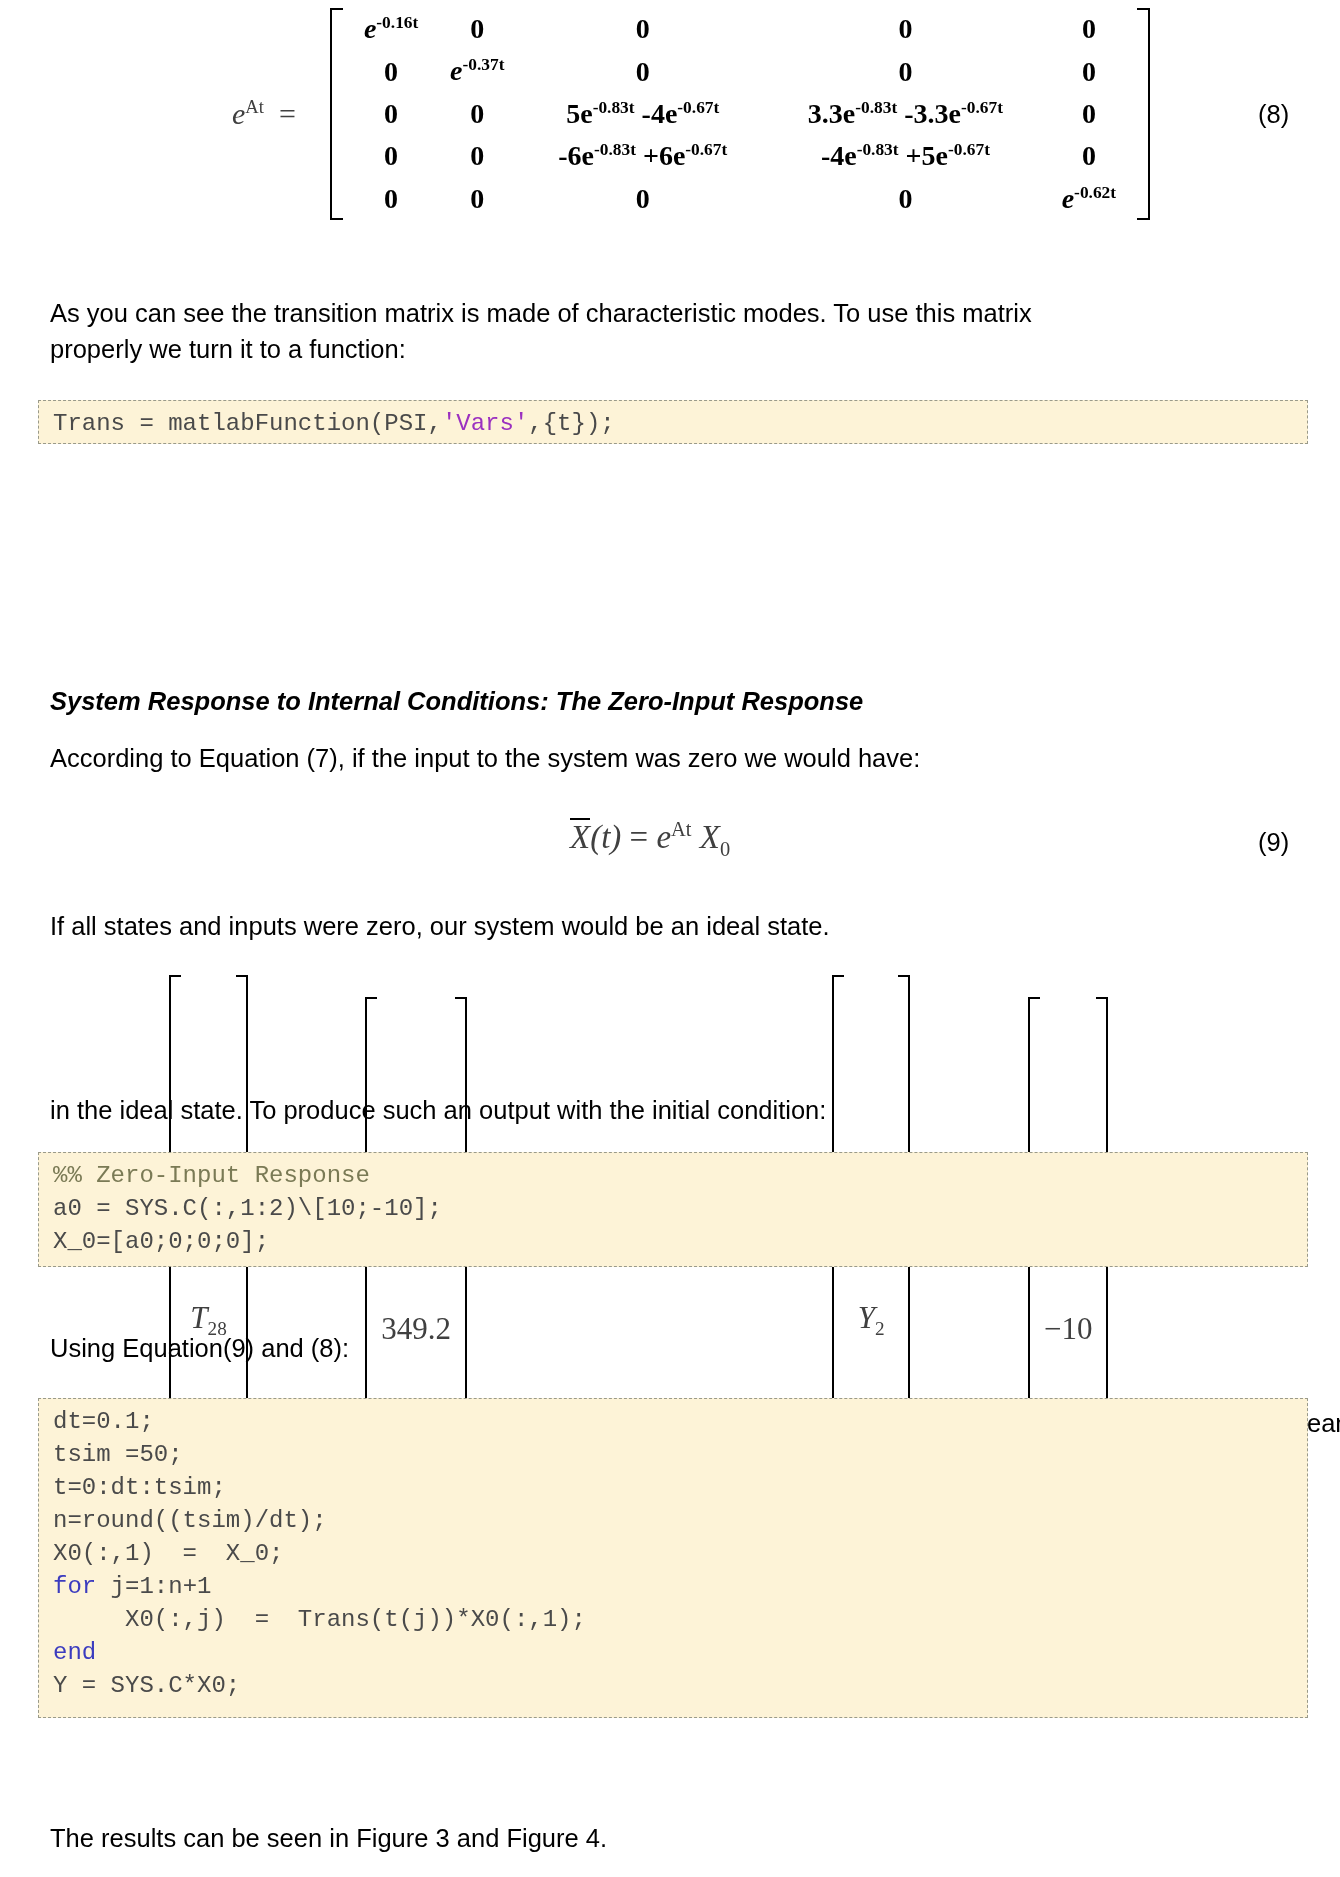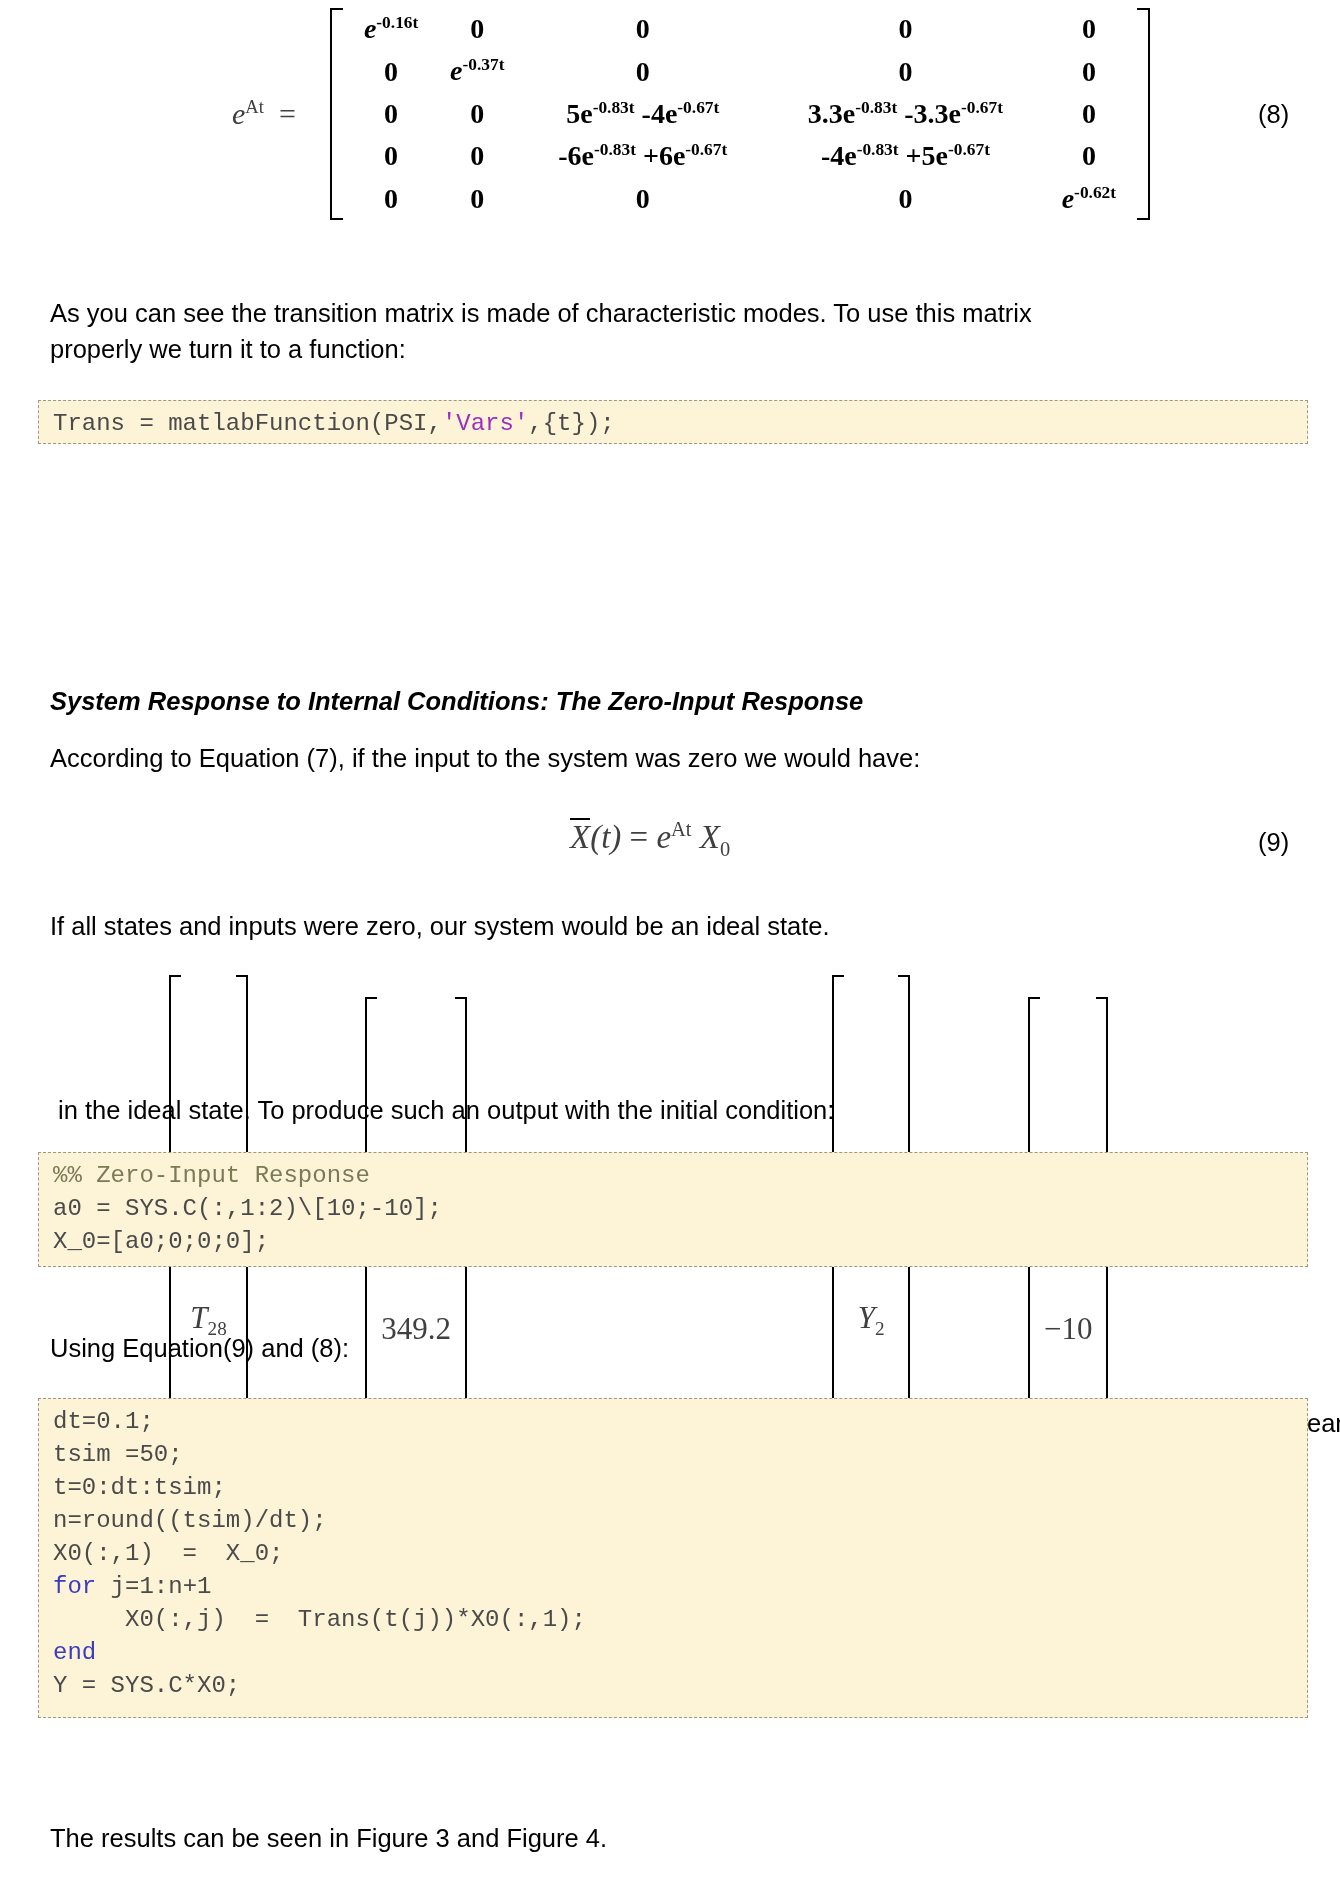--- a/index.html
+++ b/index.html
@@ -311,21 +311,21 @@
       <span class="bk bk-l"></span>
       <span class="bk bk-r"></span>
       <span class="row math">10</span>
       <span class="row math">−10</span>
     </span>
 
     <span>&nbsp;</span>
     <span>which means that the system is not</span>
   </div>
 
-  <p class="para" style="position:absolute; left:50px; top:1092px; width:1100px;margin-left:8px;">in the ideal state. To produce such an output with the initial condition:</p>
+  <p class="para" style="position:absolute; left:50px; top:1092px; width:1100px;">in the ideal state. To produce such an output with the initial condition:</p>
 
   <div class="code-block" id="code-block-2" style="position:absolute; left:38px; top:1152px; width:1270px; height:115px;"><div class="code-line"><span class="cmt">%% Zero-Input Response</span></div><div class="code-line"><span>a0 = SYS.C(:,1:2)\[10;-10];</span></div><div class="code-line"><span>X_0=[a0;0;0;0];</span></div></div>
 
   <p class="para" style="position:absolute; left:50px; top:1330px; width:1100px;">Using Equation(9) and (8):</p>
 
   <div class="code-block" id="code-block-3" style="position:absolute; left:38px; top:1398px; width:1270px; height:320px;"><div class="code-line"><span>dt=0.1;</span></div><div class="code-line"><span>tsim =50;</span></div><div class="code-line"><span>t=0:dt:tsim;</span></div><div class="code-line"><span>n=round((tsim)/dt);</span></div><div class="code-line"><span>X0(:,1)  =  X_0;</span></div><div class="code-line"><span class="kw">for</span><span> j=1:n+1</span></div><div class="code-line"><span>     X0(:,j)  =  Trans(t(j))*X0(:,1);</span></div><div class="code-line"><span class="kw">end</span></div><div class="code-line"><span>Y = SYS.C*X0;</span></div></div>
 
   <p class="para" style="position:absolute; left:50px; top:1820px; width:1100px;">The results can be seen in Figure 3 and Figure 4.</p>
 
 </div>

